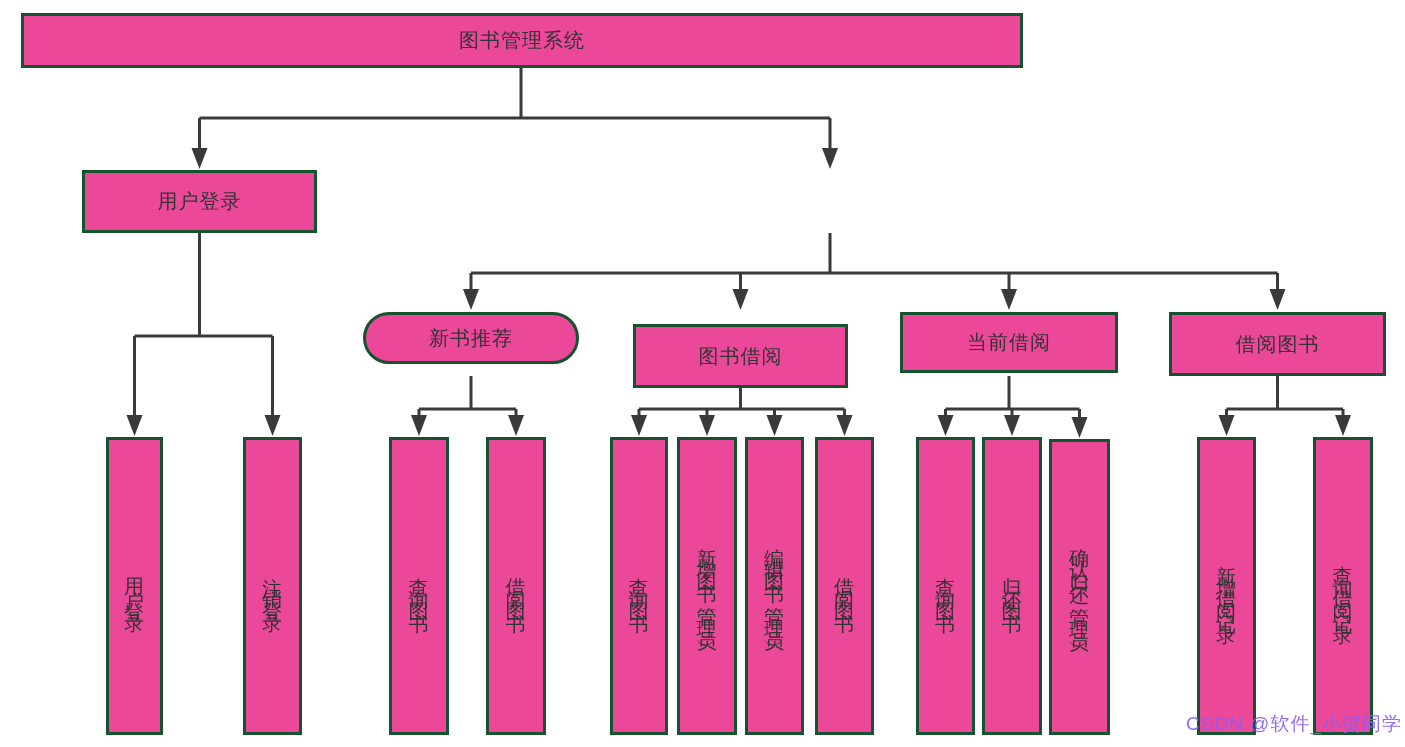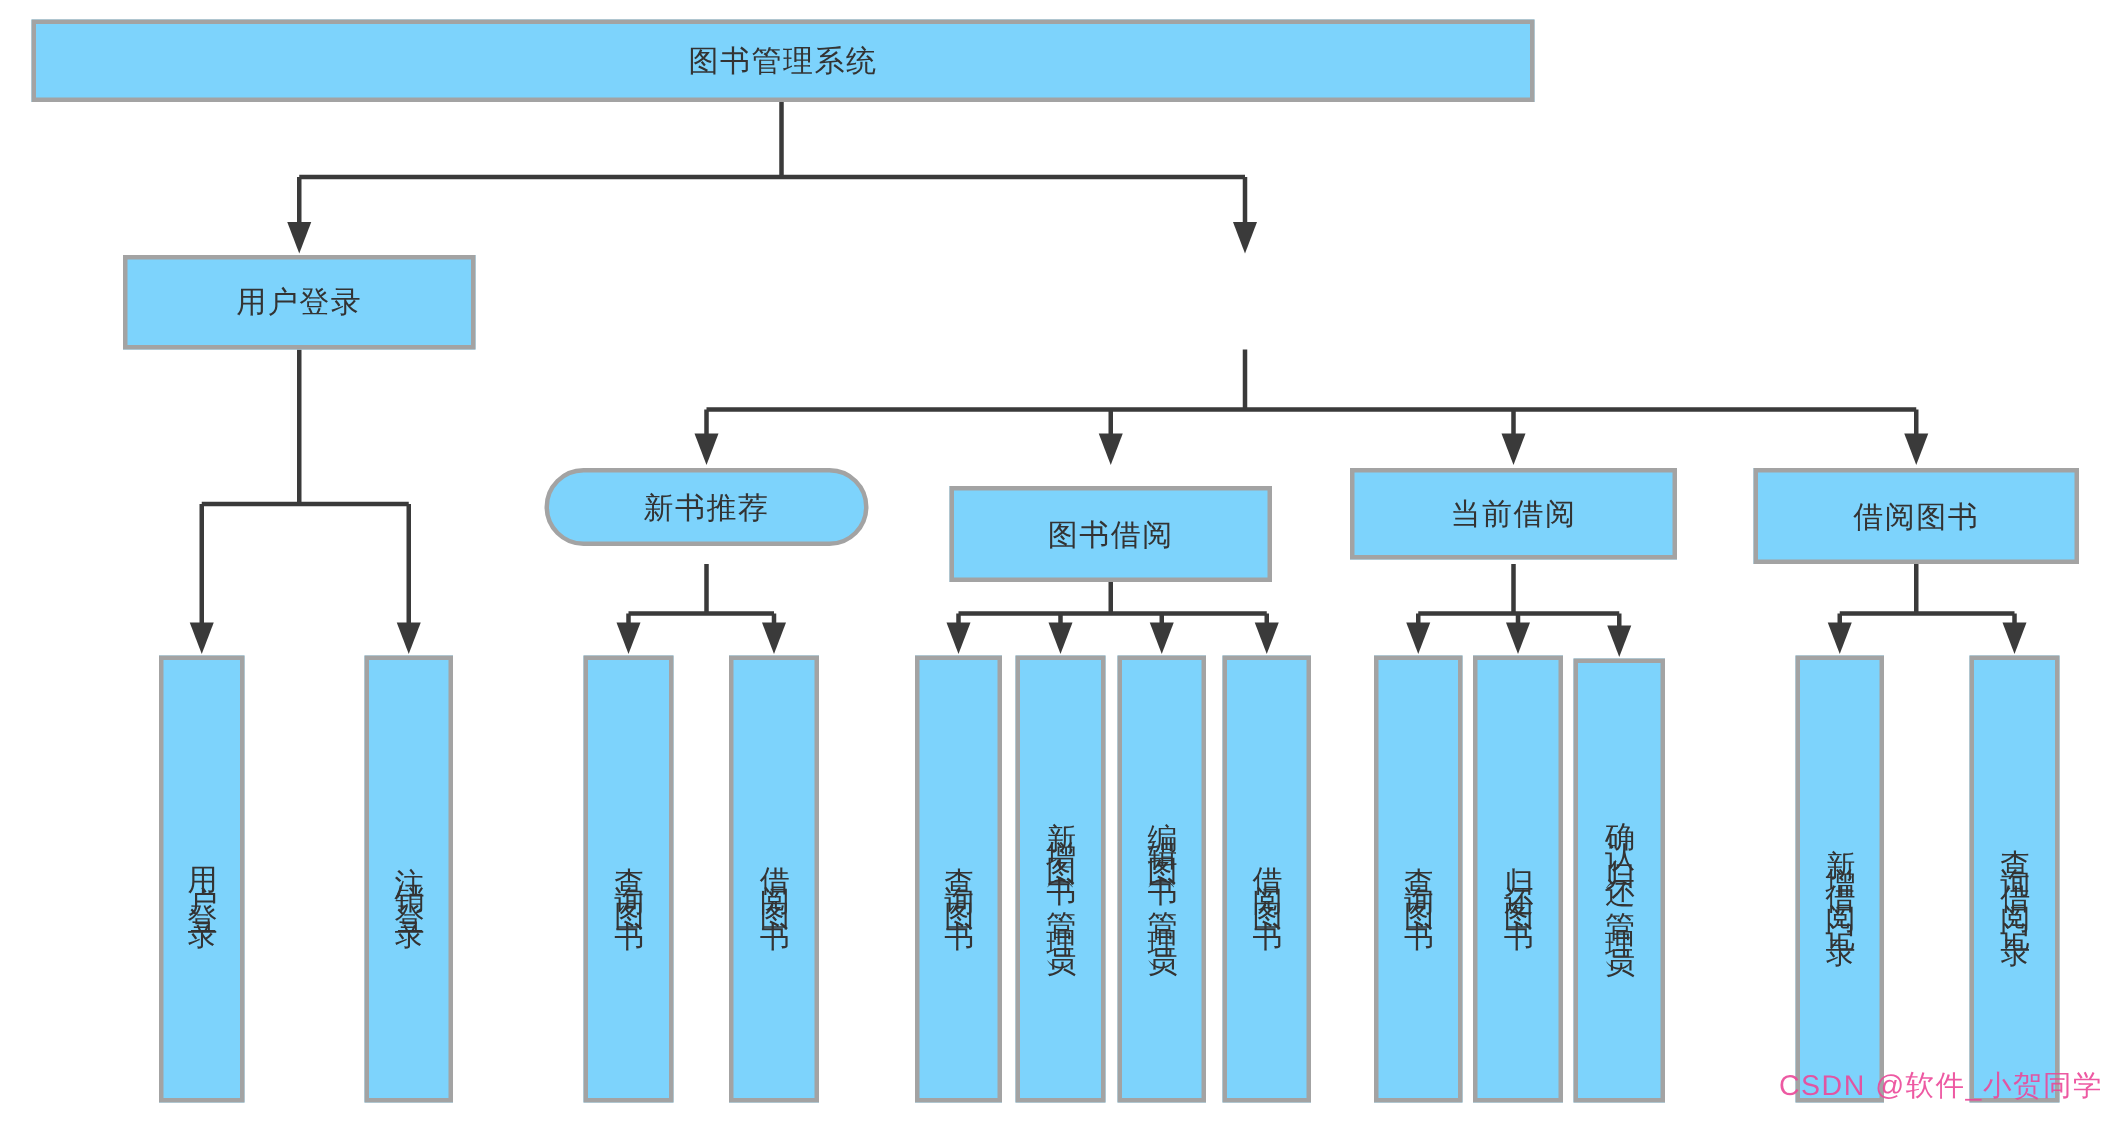--- a/index.html
+++ b/index.html
@@ -14,22 +14,22 @@
     color: #333333;
   }
   .connectors {
     position: absolute;
     left: 0; top: 0;
     width: 1405px; height: 747px;
     z-index: 1;
   }
   .box {
     position: absolute;
-    background: #7dd3fc;
-    border: 3px solid #a3a3a3;
+    background: #ec4899;
+    border: 3px solid #14532d;
     display: flex;
     align-items: center;
     justify-content: center;
     z-index: 2;
     font-size: 20px;
     letter-spacing: 1px;
     color: #333333;
   }
   .vbox span {
     writing-mode: vertical-lr;
@@ -39,21 +39,21 @@
     line-height: 1;
     white-space: nowrap;
   }
   .watermark {
     position: absolute;
     left: 1186px;
     top: 711px;
     z-index: 3;
     font-size: 19px;
     letter-spacing: 1px;
-    color: #ec4899;
+    color: #8b5cf6;
     opacity: 0.9;
     white-space: nowrap;
   }
 </style>
 </head>
 <body>
 
 <div class="stage">
 
   <svg class="connectors" viewBox="0 0 1405 747" xmlns="http://www.w3.org/2000/svg">

